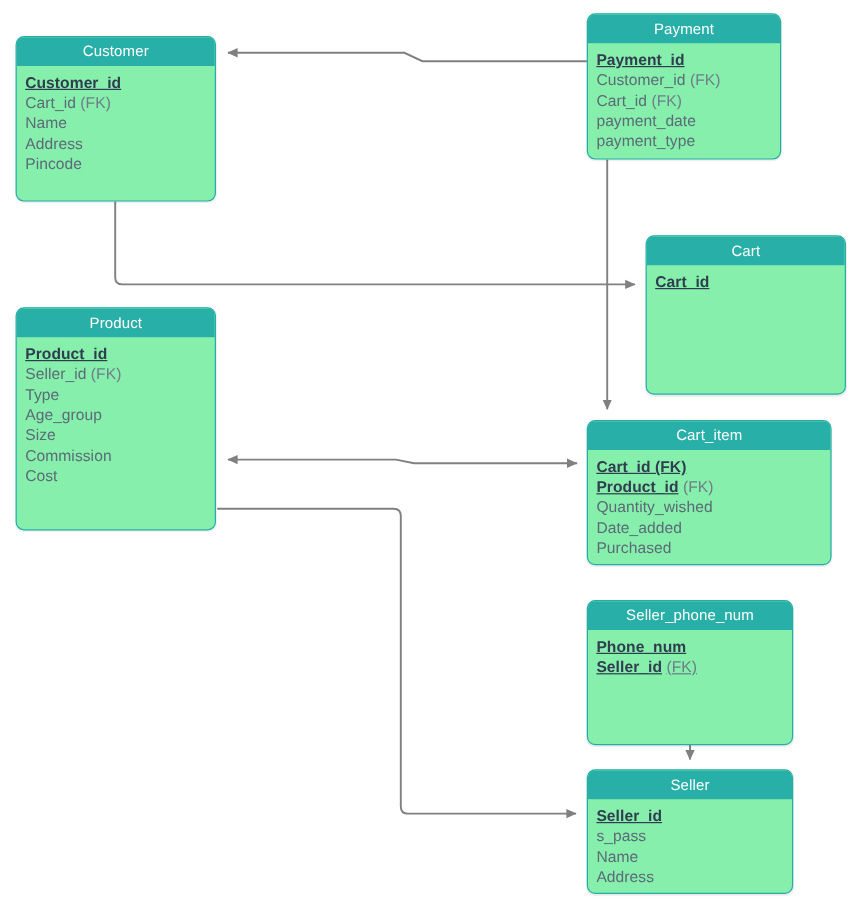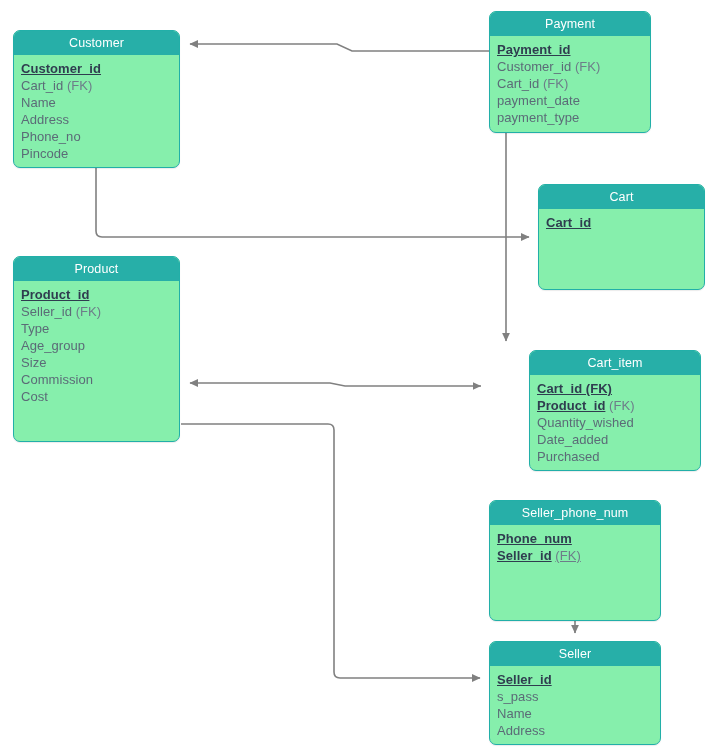--- a/index.html
+++ b/index.html
@@ -98,57 +98,56 @@
     <path d="M575,605 L575,633" fill="none" stroke="#808080" stroke-width="1.6" marker-end="url(#arrow-end)"></path>
   </svg>
 
   <div class="entity" style="left:13px; top:30px; width:167px; height:138px;">
     <div class="entity-title">Customer</div>
     <div class="entity-body">
       <div class="attr"><span class="key">Customer_id</span></div>
       <div class="attr"><span>Cart_id</span> <span class="fk">(FK)</span></div>
       <div class="attr"><span>Name</span></div>
       <div class="attr"><span>Address</span></div>
-      <div class="attr"><span>Phone_no</span></div>
       <div class="attr"><span>Pincode</span></div>
     </div>
   </div>
 
   <div class="entity" style="left:489px; top:11px; width:162px; height:122px;">
     <div class="entity-title">Payment</div>
     <div class="entity-body">
       <div class="attr"><span class="key">Payment_id</span></div>
       <div class="attr"><span>Customer_id</span> <span class="fk">(FK)</span></div>
       <div class="attr"><span>Cart_id</span> <span class="fk">(FK)</span></div>
       <div class="attr"><span>payment_date</span></div>
       <div class="attr"><span>payment_type</span></div>
     </div>
   </div>
 
-  <div class="entity" style="left:538px; top:184px; width:167px; height:106px;">
+  <div class="entity" style="left:538px; top:196px; width:167px; height:133px;">
     <div class="entity-title">Cart</div>
     <div class="entity-body">
       <div class="attr"><span class="key">Cart_id</span></div>
     </div>
   </div>
 
   <div class="entity" style="left:13px; top:256px; width:167px; height:186px;">
     <div class="entity-title">Product</div>
     <div class="entity-body">
       <div class="attr"><span class="key">Product_id</span></div>
       <div class="attr"><span>Seller_id</span> <span class="fk">(FK)</span></div>
       <div class="attr"><span>Type</span></div>
       <div class="attr"><span>Age_group</span></div>
       <div class="attr"><span>Size</span></div>
       <div class="attr"><span>Commission</span></div>
       <div class="attr"><span>Cost</span></div>
     </div>
   </div>
 
-  <div class="entity" style="left:489px; top:350px; width:172px; height:121px;margin-left:40px;">
+  <div class="entity" style="left:489px; top:350px; width:204px; height:121px;">
     <div class="entity-title">Cart_item</div>
     <div class="entity-body">
       <div class="attr"><span class="key">Cart_id (FK)</span></div>
       <div class="attr"><span class="key">Product_id</span> <span class="fk">(FK)</span></div>
       <div class="attr"><span>Quantity_wished</span></div>
       <div class="attr"><span>Date_added</span></div>
       <div class="attr"><span>Purchased</span></div>
     </div>
   </div>
 

